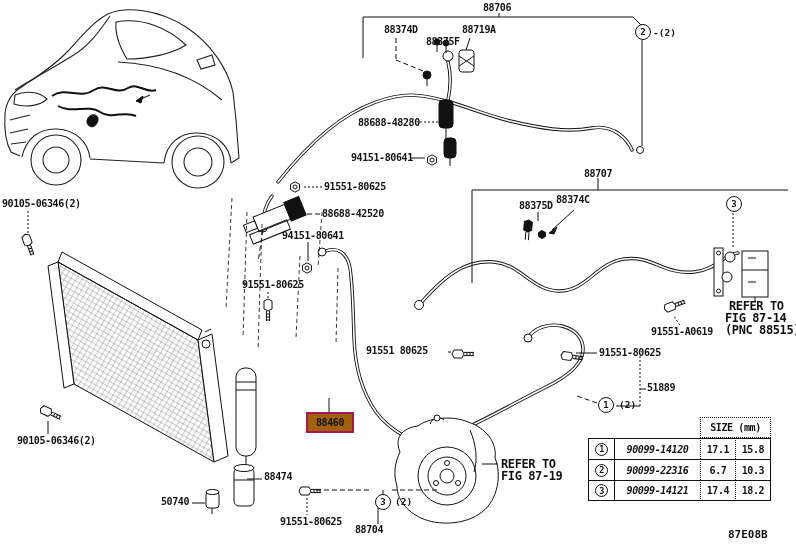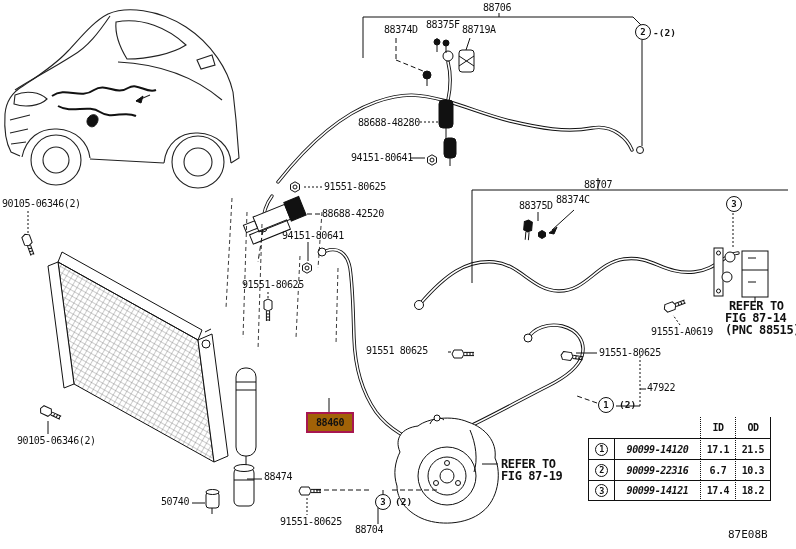--- a/index.html
+++ b/index.html
@@ -1,31 +1,31 @@
 <!DOCTYPE html>
 <html><head>
 <meta charset="utf-8">
 <style>
   :root{ --ink:#111; --hl:#a81750; }
   html,body{margin:0;padding:0;background:#fff;}
   .canvas{position:relative;width:796px;height:549px;background:#fff;overflow:hidden;
           font-family:"DejaVu Sans Mono",monospace;color:var(--ink);}
   svg{position:absolute;left:0;top:0;}
-  .lbl{position:absolute;font-weight:normal;font-size:10px;letter-spacing:-0.4px;
+  .lbl{position:absolute;font-weight:bold;font-size:10px;letter-spacing:-0.4px;
        white-space:nowrap;line-height:12px;color:var(--ink);}
   .note{position:absolute;font-weight:bold;font-size:12px;letter-spacing:-0.4px;
         white-space:nowrap;line-height:12px;color:var(--ink);}
   .co{position:absolute;box-sizing:border-box;width:16px;height:16px;border:1.5px solid var(--ink);
       border-radius:50%;background:#fff;display:flex;align-items:center;justify-content:center;
       font-size:9px;font-weight:bold;}
   .qty{position:absolute;font-size:9.5px;font-weight:bold;white-space:nowrap;}
   .hl-box{position:absolute;left:306px;top:412px;width:48px;height:21px;border:2px solid var(--hl);
       background:#a16207;display:flex;align-items:center;justify-content:center;
       font-size:10px;font-weight:bold;box-sizing:border-box;letter-spacing:-0.4px;}
-  .fig-code{position:absolute;left:728px;top:528px;font-size:11px;font-weight:normal;letter-spacing:0px;}
+  .fig-code{position:absolute;left:728px;top:528px;font-size:11px;font-weight:bold;letter-spacing:0px;}
 
   table.size-table{position:absolute;left:588px;top:417px;border-collapse:separate;border-spacing:0;
       font-weight:bold;font-size:10px;letter-spacing:-0.4px;color:var(--ink);table-layout:fixed;}
   table.size-table td{padding:0;margin:0;height:21px;text-align:center;vertical-align:middle;box-sizing:border-box;}
   td.blank{border:none;}
   td.sizehead{border:1px dotted var(--ink);height:23px;}
   td.idh{border-left:1px dotted var(--ink);height:18px;}
   td.odh{border-left:1px dotted var(--ink);border-right:1px solid var(--ink);height:18px;}
   td.num{border-left:1px solid var(--ink);border-top:1px solid var(--ink);}
   td.part{border-left:1px solid var(--ink);border-top:1px solid var(--ink);text-align:left;padding-left:7px;font-style:italic;}
@@ -229,35 +229,35 @@
       <use href="#bolt" transform="translate(46,411) rotate(25)"></use>
       <use href="#bolt" transform="translate(567,356) rotate(8)"></use>
       <use href="#bolt" transform="translate(458,354)"></use>
       <use href="#bolt" transform="translate(305,491)"></use>
       <use href="#bolt" transform="translate(670,307) rotate(-20)"></use>
     </g>
   </svg>
 
   <div class="lbl" style="left:483px;top:2px">88706</div>
   <div class="lbl" style="left:384px;top:24px">88374D</div>
-  <div class="lbl" style="left:426px;top:19px">88375F</div>
+  <div class="lbl" style="left:426px;top:36px">88375F</div>
   <div class="lbl" style="left:462px;top:24px">88719A</div>
   <div class="lbl" style="left:358px;top:117px">88688-48280</div>
   <div class="lbl" style="left:351px;top:152px">94151-80641</div>
   <div class="lbl" style="left:324px;top:181px">91551-80625</div>
   <div class="lbl" style="left:322px;top:208px">88688-42520</div>
   <div class="lbl" style="left:282px;top:230px">94151-80641</div>
   <div class="lbl" style="left:242px;top:279px">91551-80625</div>
   <div class="lbl" style="left:2px;top:198px">90105-06346(2)</div>
-  <div class="lbl" style="left:584px;top:179px">88707</div>
+  <div class="lbl" style="left:584px;top:168px">88707</div>
   <div class="lbl" style="left:519px;top:200px">88375D</div>
   <div class="lbl" style="left:556px;top:194px">88374C</div>
   <div class="lbl" style="left:651px;top:326px">91551-A0619</div>
   <div class="lbl" style="left:599px;top:347px">91551-80625</div>
-  <div class="lbl" style="left:647px;top:382px">47922</div>
+  <div class="lbl" style="left:647px;top:382px">51889</div>
   <div class="lbl" style="left:366px;top:345px">91551 80625</div>
   <div class="lbl" style="left:17px;top:435px">90105-06346(2)</div>
   <div class="lbl" style="left:161px;top:496px">50740</div>
   <div class="lbl" style="left:264px;top:471px">88474</div>
   <div class="lbl" style="left:280px;top:516px">91551-80625</div>
   <div class="lbl" style="left:355px;top:524px">88704</div>
 
   <div class="hl-box">88460</div>
 
   <div class="co" style="left:635px;top:24px">2</div>
@@ -279,30 +279,29 @@
   </div>
 
   <table class="size-table">
     <colgroup>
         <col style="width:26px">
         <col style="width:86px">
         <col style="width:35px">
         <col style="width:36px">
       </colgroup>
     <tbody>
-    <tr>
+        <tr>
       <td class="blank" colspan="2"></td>
-      <td class="idh">ID</td>
-      <td class="odh">OD</td>
+      <td class="sizehead" colspan="2">SIZE (mm)</td>
     </tr>
     <tr>
       <td class="num"><span class="tco">1</span></td>
       <td class="part">90099-14120</td>
       <td class="idv">17.1</td>
-      <td class="odv">21.5</td>
+      <td class="odv">15.8</td>
     </tr>
     <tr>
       <td class="num"><span class="tco">2</span></td>
       <td class="part">90099-22316</td>
       <td class="idv">6.7</td>
       <td class="odv">10.3</td>
     </tr>
     <tr class="last">
       <td class="num"><span class="tco">3</span></td>
       <td class="part">90099-14121</td>

